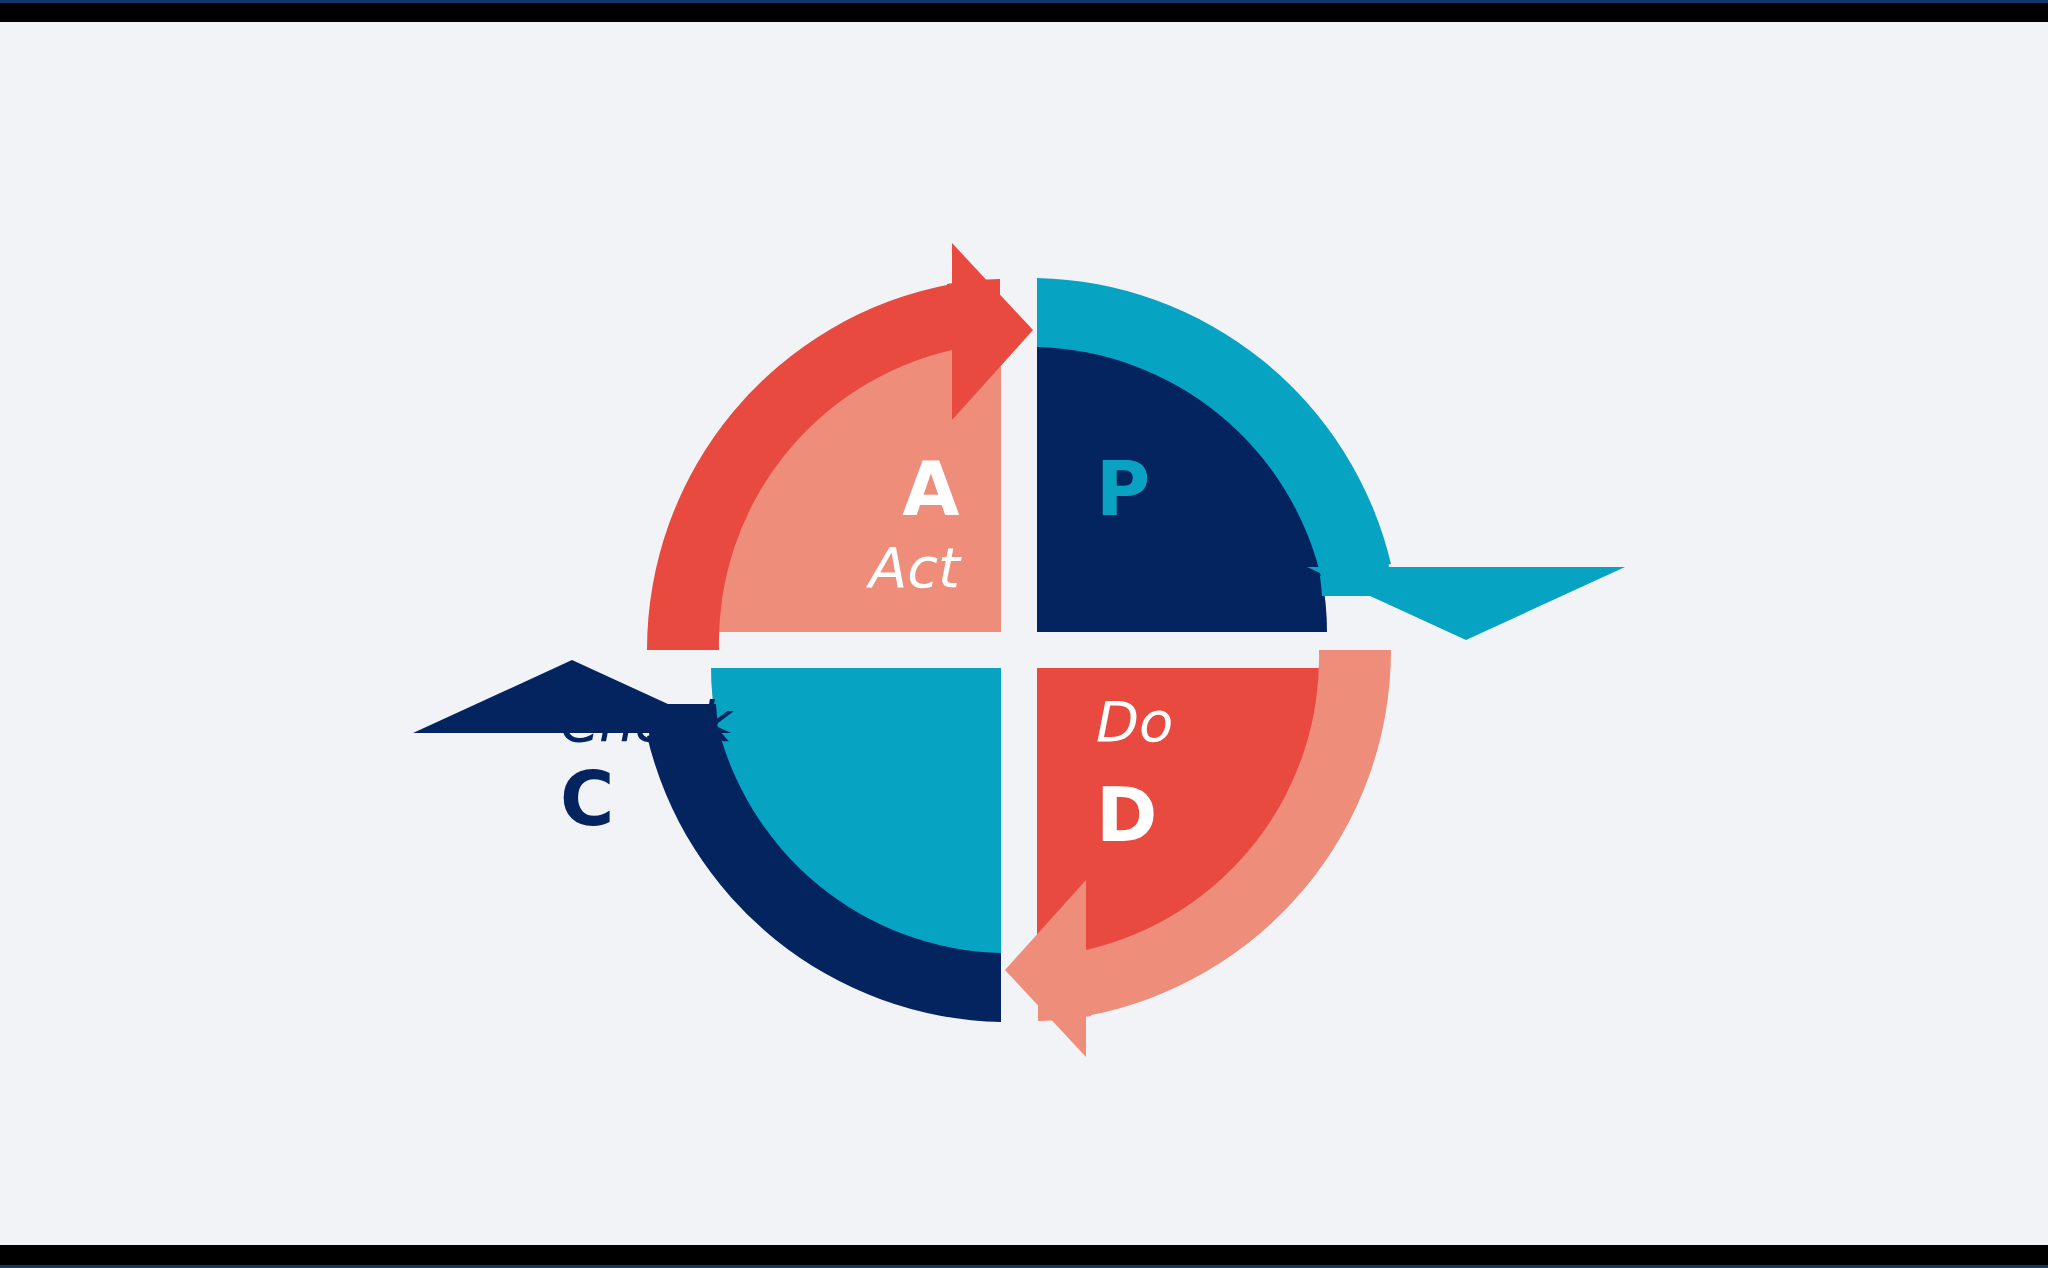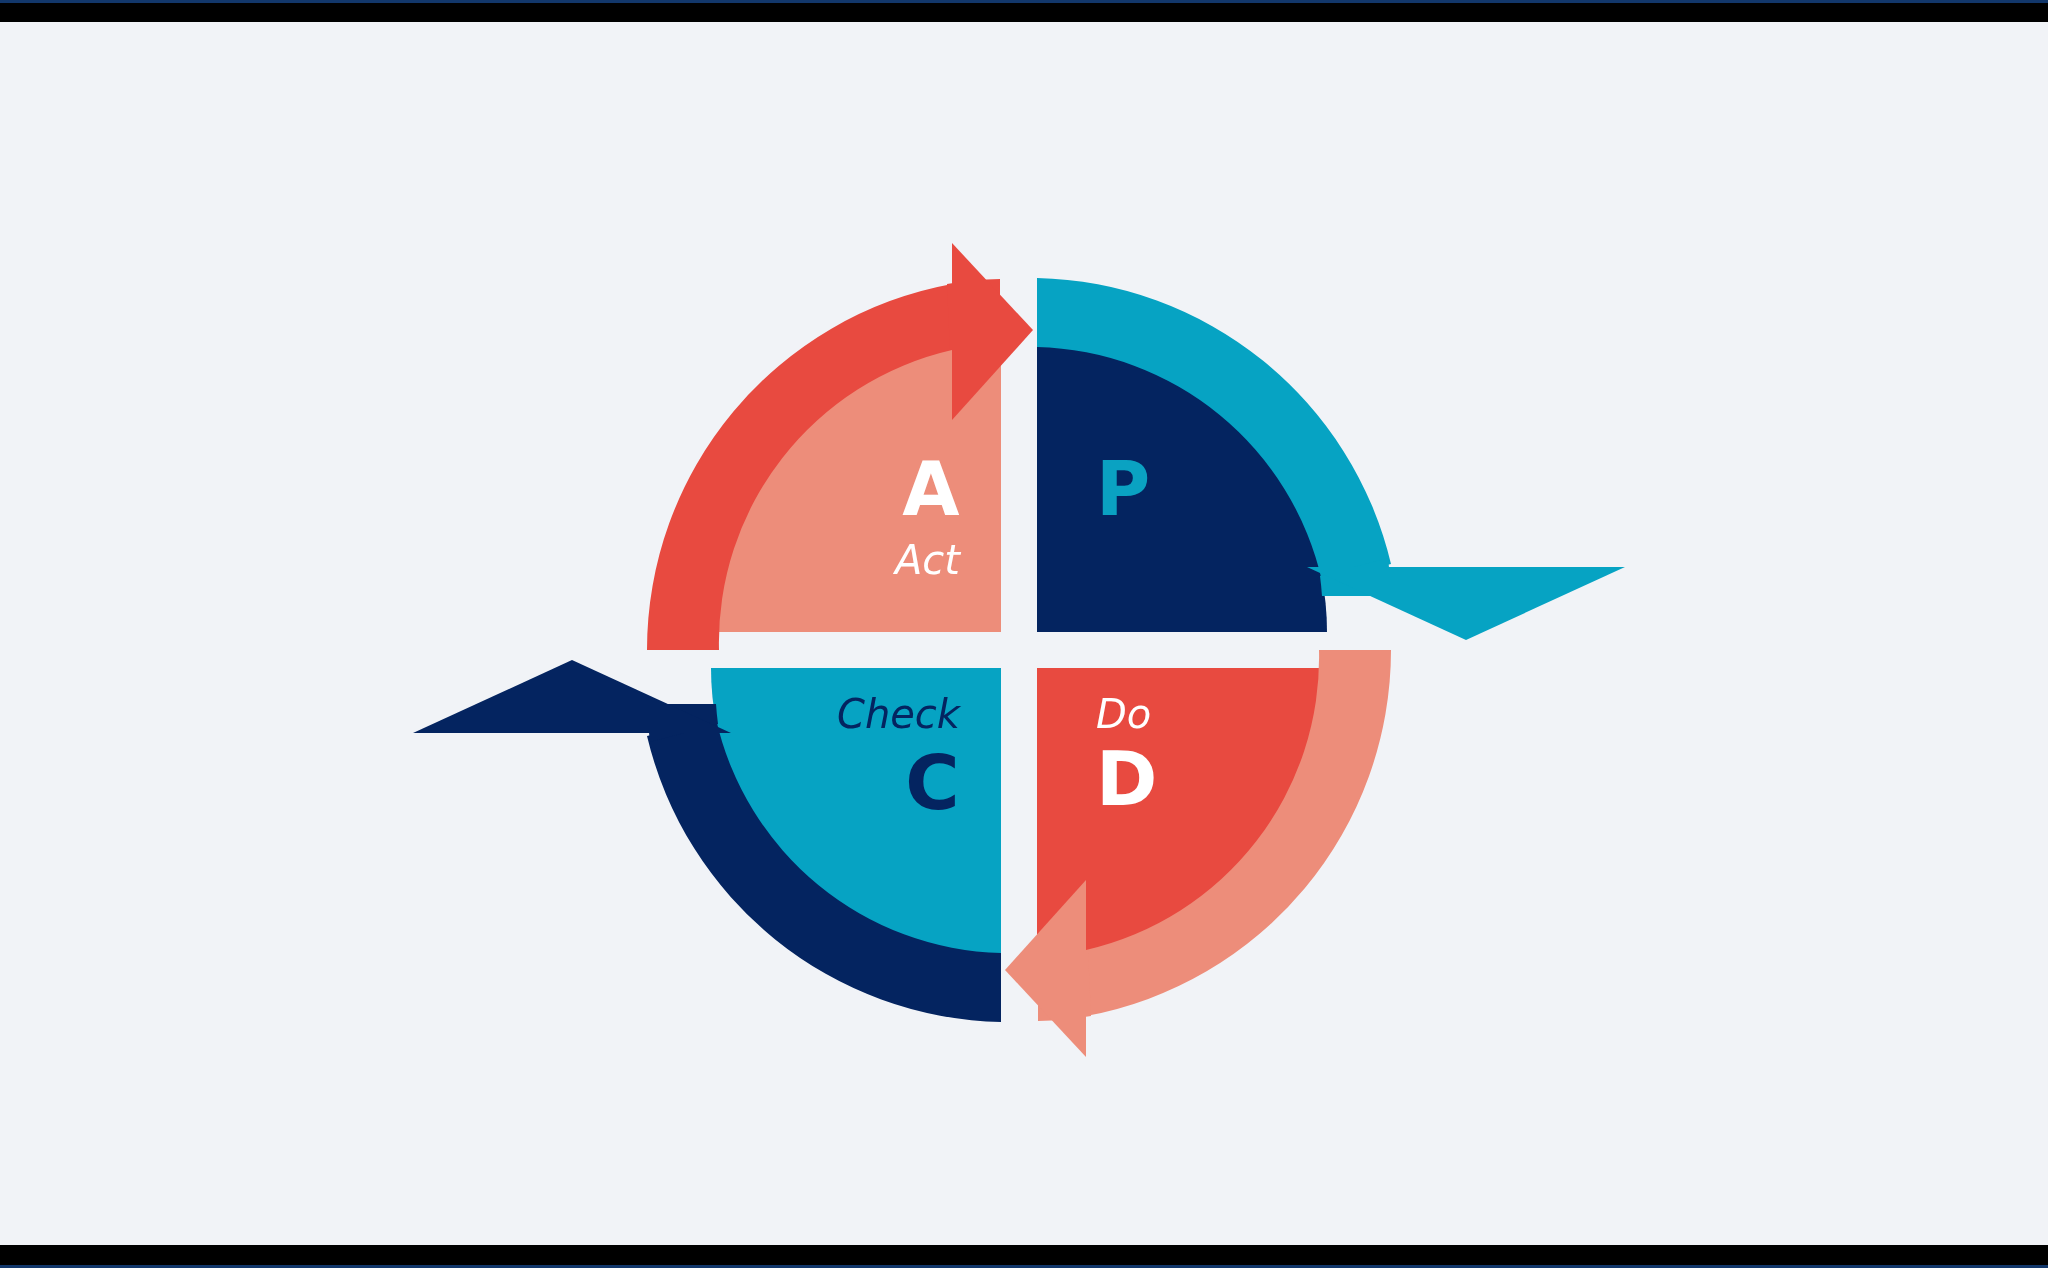--- a/index.html
+++ b/index.html
@@ -69,51 +69,51 @@
   }
   .letter {
     font-weight: bold;
     font-size: 74px;
     letter-spacing: 0.5px;
     display: block;
   }
   .word {
     font-style: italic;
     font-weight: normal;
-    font-size: 40px;
+    font-size: 56px;
     display: block;
   }
 
   
   #label-act {
     left: 620px; top: 430px; width: 340px;
     text-align: right; color: #ffffff;
   }
   #label-act .letter { margin-bottom: 14px; }
 
   
   #label-plan {
     left: 1096px; top: 430px; width: 400px;
     text-align: left; color: #0aa2c2;
   }
   #label-plan .letter { margin-bottom: 14px; }
 
   
   #label-check {
     left: 560px; top: 672px; width: 400px;
-    text-align: right; color: #042460;
+    color: #042460;
   }
   #label-check .word { margin-bottom: 12px; }
 
   
   #label-do {
     left: 1096px; top: 672px; width: 400px;
     text-align: left; color: #ffffff;
   }
-  #label-do .word { margin-bottom: 8px; }
+  #label-do .word { margin-bottom: 28px; }
 </style>
 </head>
 <body>
 
 <div id="stage">
 
   <div class="letterbox top"></div>
   <div class="letterbox-rule top"></div>
 
   <div id="canvas" style="background: rgb(241, 243, 247);">

